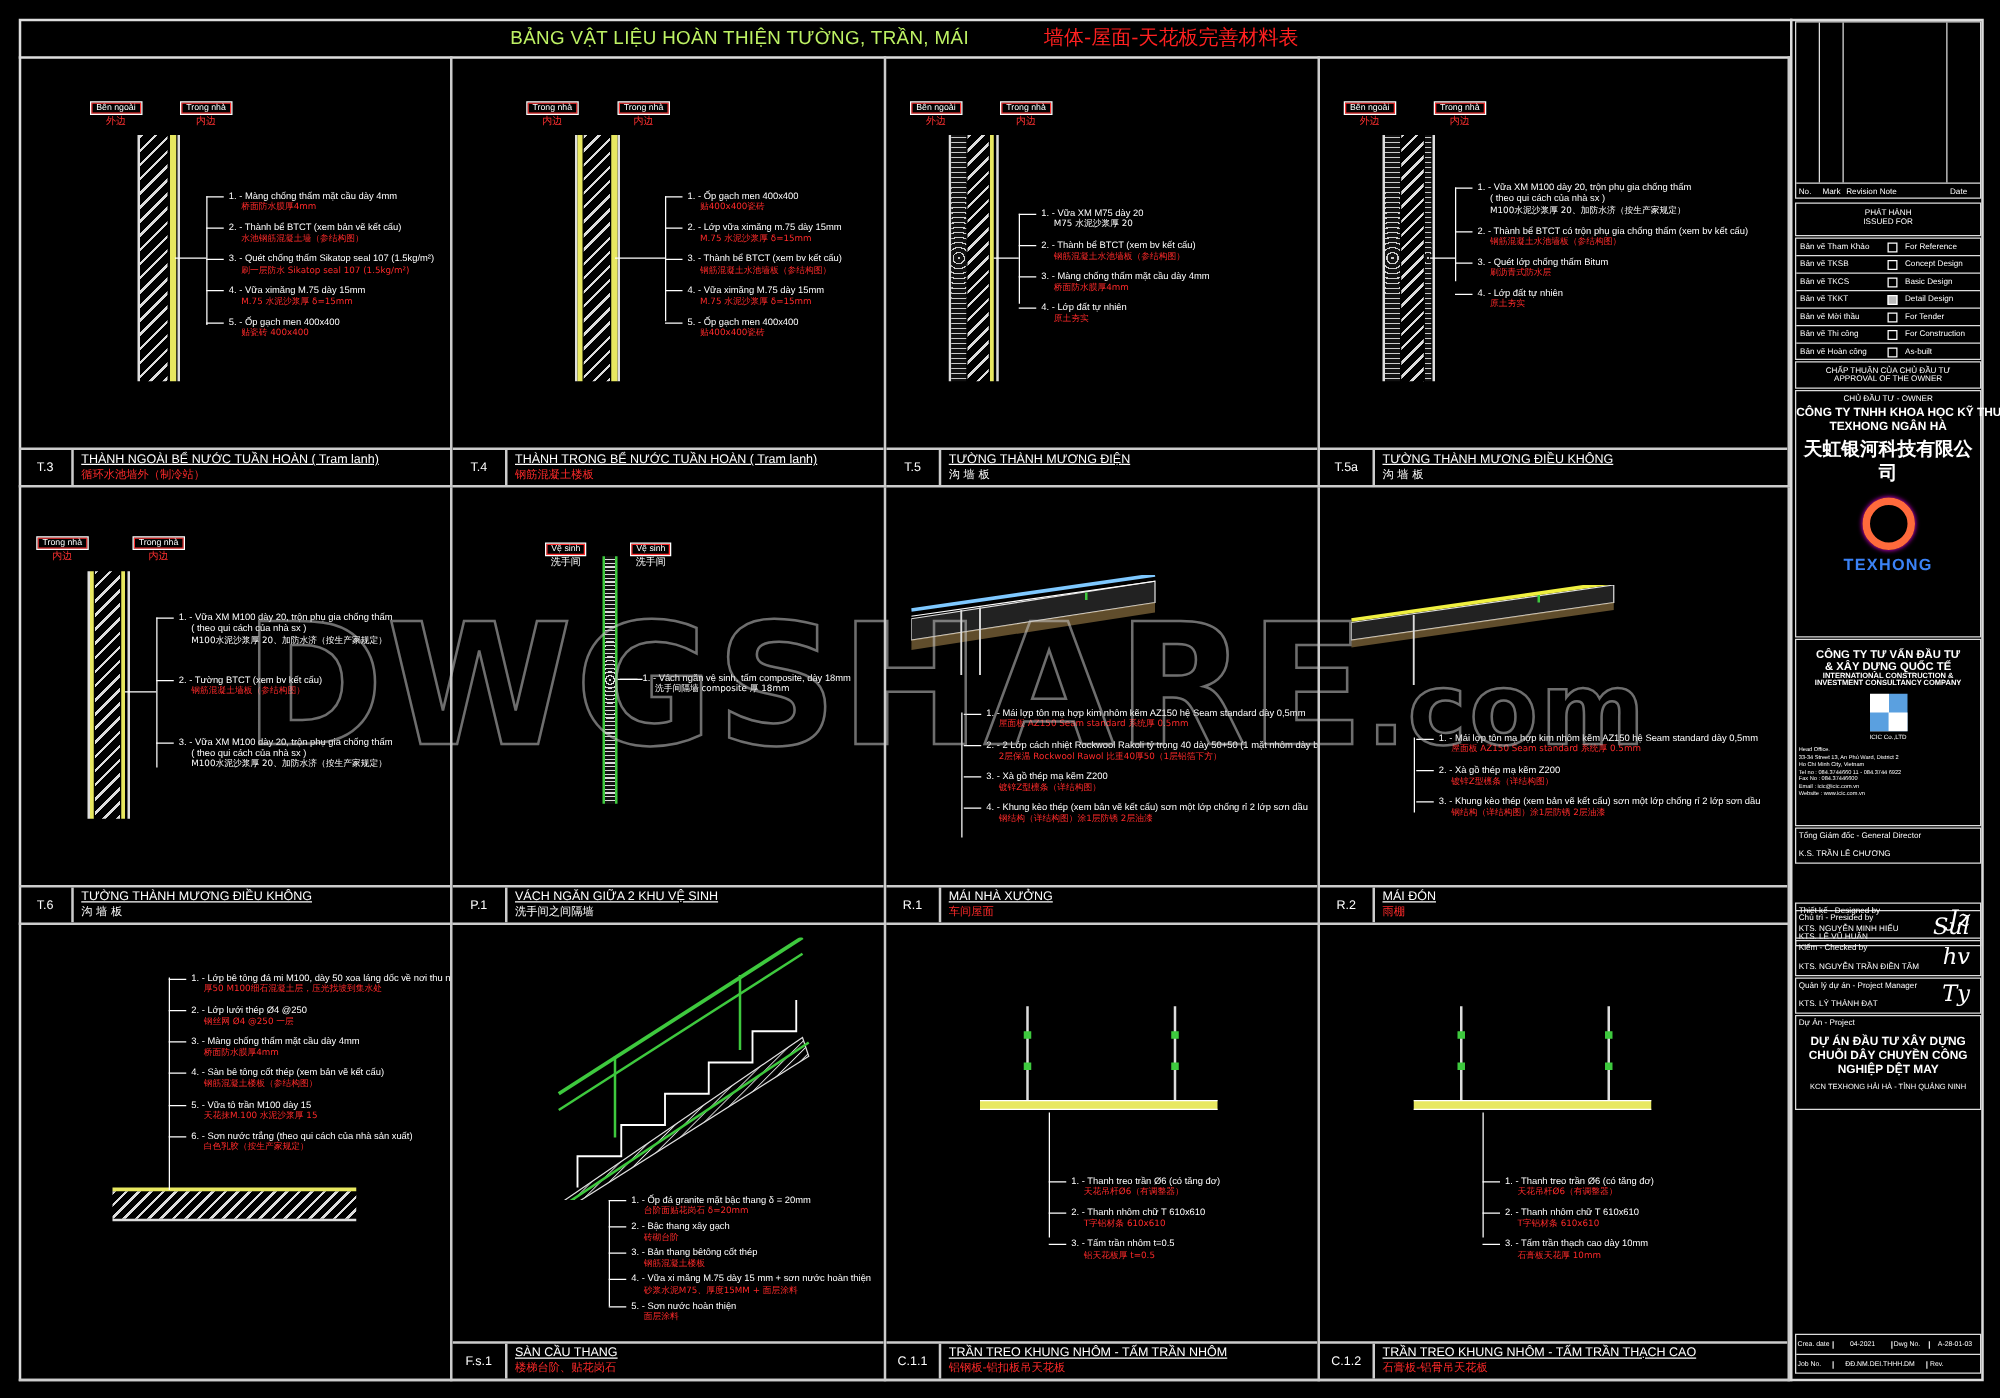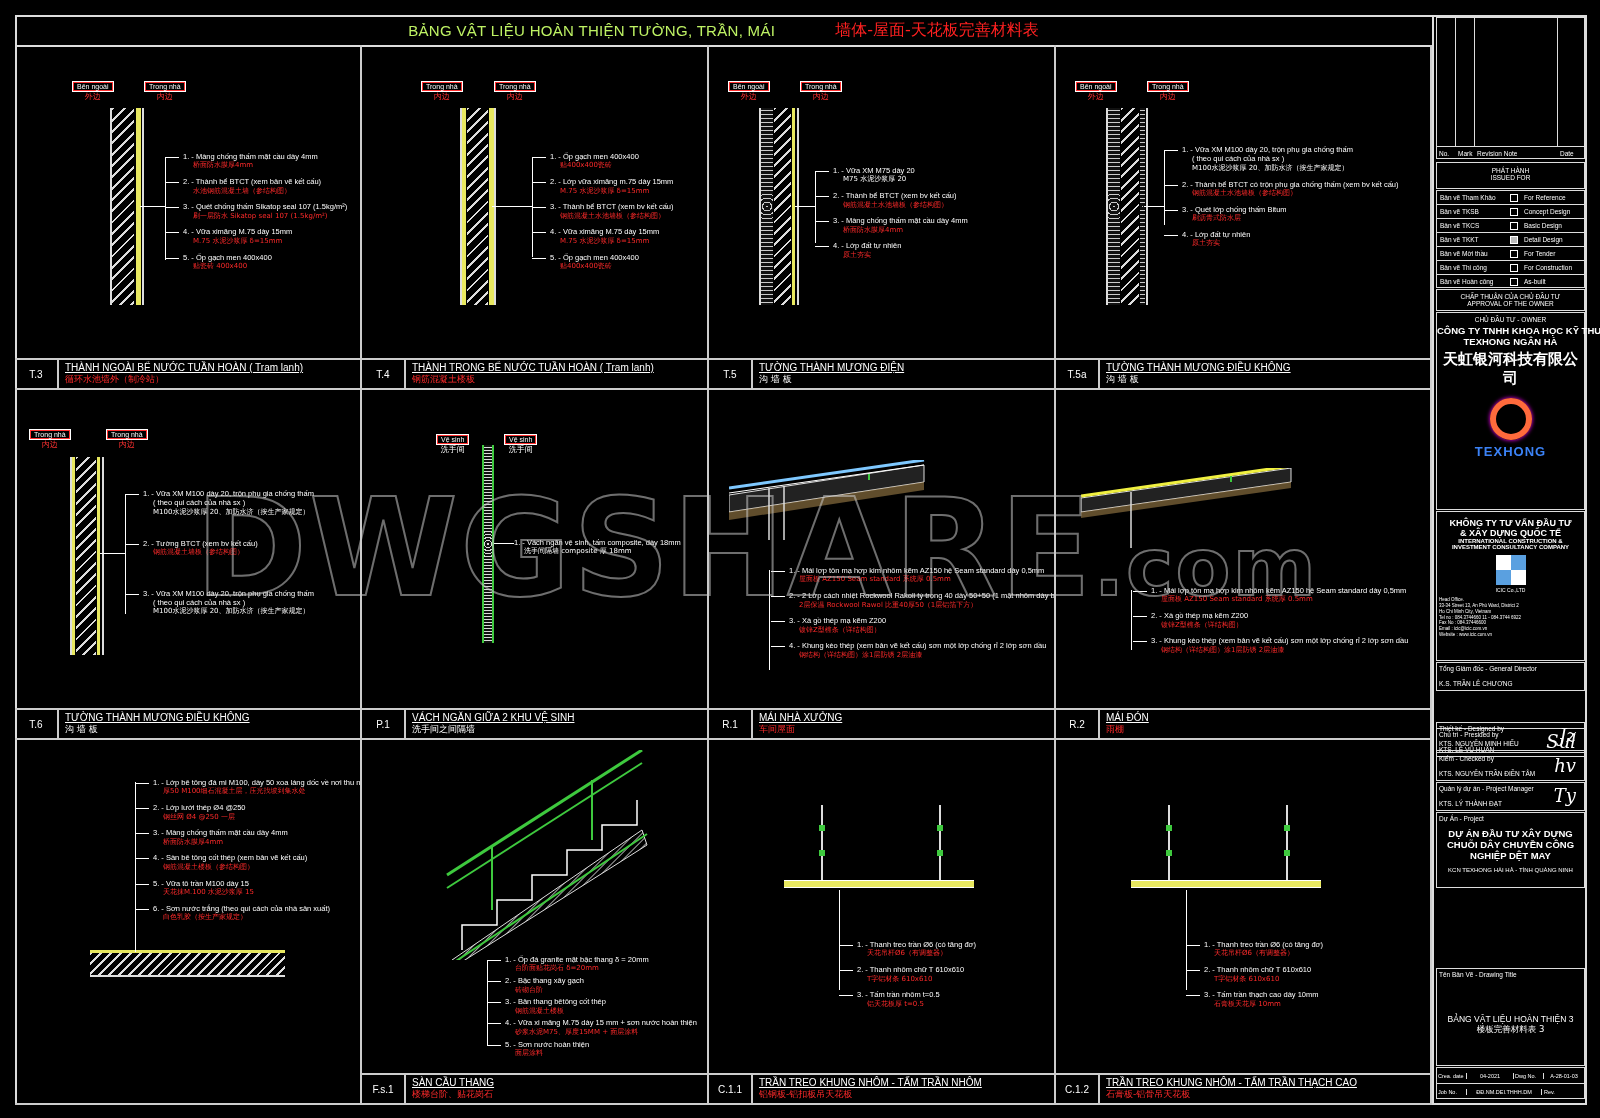--- a/index.html
+++ b/index.html
@@ -588,21 +588,21 @@
   </div>
   <div class="sec center" style="top:297px;height:198px;padding-top:3px;">
     <div>CHỦ ĐẦU TƯ - OWNER</div>
     <div style="font-size:9.5px;font-weight:bold;margin-top:2px;white-space:nowrap;">CÔNG TY TNHH KHOA HỌC KỸ THUẬT</div>
     <div style="font-size:9.5px;font-weight:bold;">TEXHONG NGÂN HÀ</div>
     <div style="font-size:15px;font-family:'DejaVu Sans',sans-serif;margin-top:3px;font-weight:bold;">天虹银河科技有限公司</div>
     <div style="width:30px;height:30px;border-radius:50%;border:6px solid #ff6a3c;margin:10px auto 4px;box-shadow:0 0 4px #f0f;"></div>
     <div style="color:#3b82f6;font-size:13px;font-weight:bold;letter-spacing:1px;">TEXHONG</div>
   </div>
   <div class="sec" style="top:496px;height:150px;">
-    <div class="center" style="font-size:9px;font-weight:bold;margin-top:6px;">KHÔNG TY TƯ VẤN ĐẦU TƯ</div>
+    <div class="center" style="font-size:9px;font-weight:bold;margin-top:6px;">CÔNG TY TƯ VẤN ĐẦU TƯ</div>
     <div class="center" style="font-size:9px;font-weight:bold;">&amp; XÂY DỰNG QUỐC TẾ</div>
     <div class="center" style="font-size:6px;font-weight:bold;">INTERNATIONAL CONSTRUCTION &amp;</div>
     <div class="center" style="font-size:6px;font-weight:bold;">INVESTMENT CONSULTANCY COMPANY</div>
     <div style="width:30px;height:30px;margin:5px auto 0;background:linear-gradient(90deg,#fff 50%,#5aa0e0 50%);position:relative;">
         <div style="position:absolute;left:0;top:15px;width:15px;height:15px;background:#5aa0e0"></div>
         <div style="position:absolute;left:15px;top:15px;width:15px;height:15px;background:#fff"></div>
       </div>
     <div class="center" style="font-size:5px;margin-top:2px;">ICIC Co.,LTD</div>
     <div style="font-size:4.5px;line-height:1.3;padding-left:2px;margin-top:4px;">
       <div>Head Office.</div>
@@ -638,25 +638,20 @@
       <div style="margin-top:8px;">KTS. LÝ THÀNH ĐẠT</div>
       <span class="sig" style="top:2px">Ty</span>
     </div>
   <div class="sec" style="top:797px;height:76px;padding:2px;">
     <div>Dự Án - Project</div>
     <div class="center" style="font-size:9.5px;font-weight:bold;margin-top:6px;">DỰ ÁN ĐẦU TƯ XÂY DỰNG</div>
     <div class="center" style="font-size:9.5px;font-weight:bold;">CHUỖI DÂY CHUYỀN CÔNG</div>
     <div class="center" style="font-size:9.5px;font-weight:bold;">NGHIỆP DỆT MAY</div>
     <div class="center" style="font-size:6px;margin-top:6px;white-space:nowrap;">KCN TEXHONG HẢI HÀ - TỈNH QUẢNG NINH</div>
   </div>
-  <div class="sec" style="top:953px;height:98px;padding:2px;">
-    <div>Tên Bản Vẽ - Drawing Title</div>
-    <div class="center" style="font-size:8.5px;margin-top:36px;">BẢNG VẬT LIỆU HOÀN THIỆN 3</div>
-    <div class="center" style="font-size:8.5px;font-family:'DejaVu Sans',sans-serif;">楼板完善材料表 3</div>
-  </div>
   <div class="sec" style="top:1052px;height:32px;font-size:5.5px;">
     <div style="display:flex;height:15px;border-bottom:1.5px solid #ddd;align-items:center;">
       <span style="width:28px;border-right:1.5px solid #ddd;padding-left:1px;">Crea. date</span>
       <span style="width:46px;border-right:1.5px solid #ddd;text-align:center;">04-2021</span>
       <span style="width:28px;border-right:1.5px solid #ddd;padding-left:1px;">Dwg No.</span>
       <span style="flex:1;text-align:center;">A-28-01-03</span>
     </div>
     <div style="display:flex;height:15px;align-items:center;">
       <span style="width:28px;border-right:1.5px solid #ddd;padding-left:1px;">Job No.</span>
       <span style="width:74px;border-right:1.5px solid #ddd;text-align:center;">ĐĐ.NM.DEI.THHH.DM</span>

